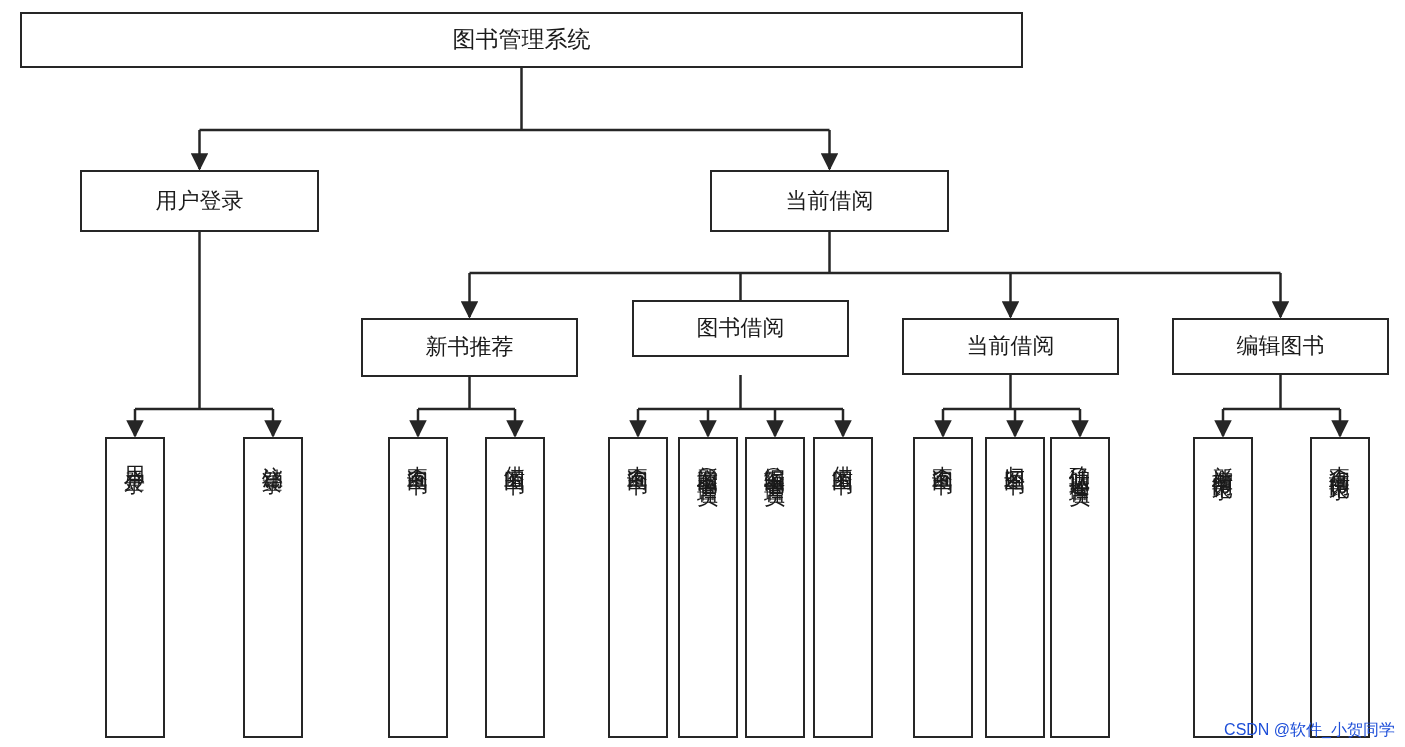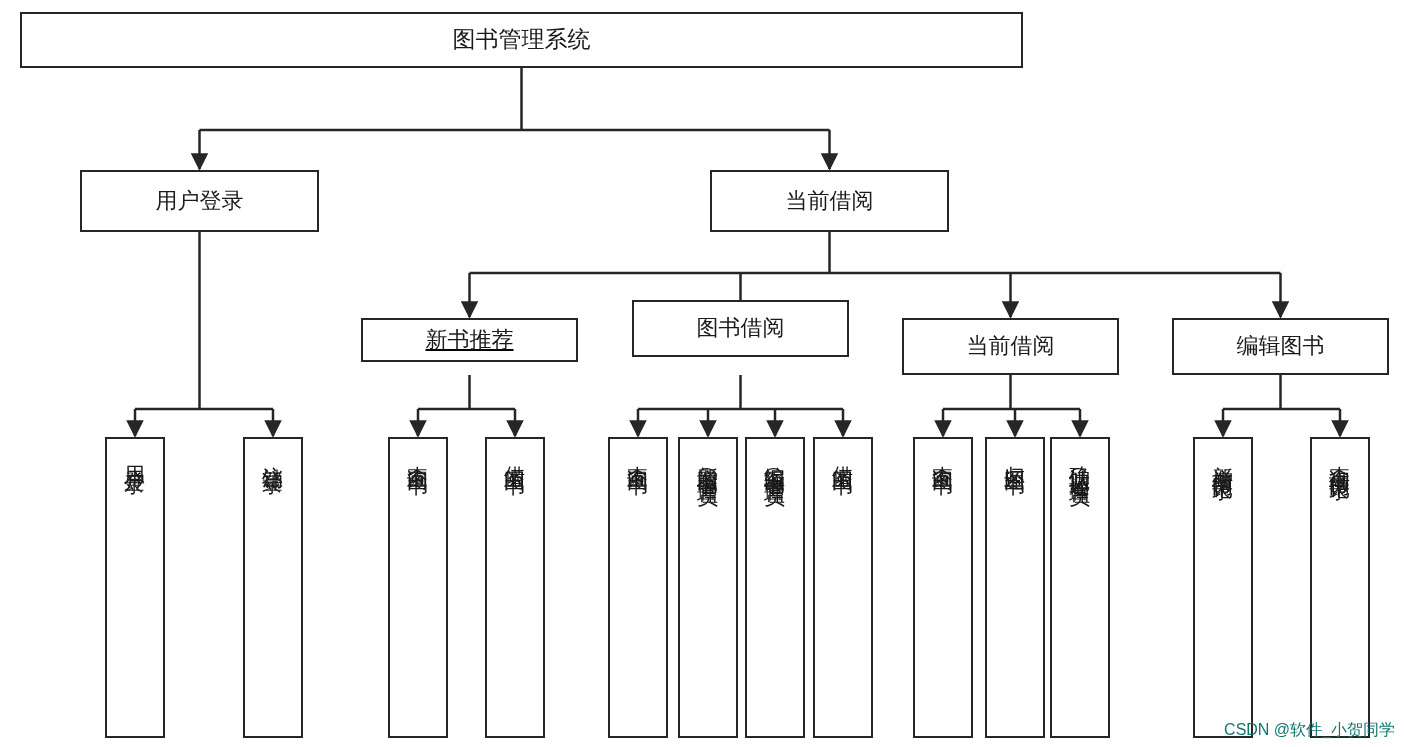--- a/index.html
+++ b/index.html
@@ -54,21 +54,21 @@
     text-orientation:upright;
     font-size:21px;
     letter-spacing:3px;
     line-height:1;
   }
   #watermark{
     position:absolute;
     right:10px;
     bottom:6px;
     font-size:16px;
-    color:#0f766e;
+    color:#1d4ed8;
     z-index:5;
     white-space:nowrap;
     pointer-events:none;
   }
 </style>
 </head>
 <body>
 
 <div id="canvas">
 
@@ -118,21 +118,21 @@
   <div id="node-layer">
       <div class="node horizontal root" style="left: 20px; top: 12px; width: 1003px; height: 56px;">
         <span class="label">图书管理系统</span>
       </div>
       <div class="node horizontal" style="left: 80px; top: 170px; width: 239px; height: 62px;">
         <span class="label">用户登录</span>
       </div>
       <div class="node horizontal" style="left: 710px; top: 170px; width: 239px; height: 62px;">
         <span class="label">当前借阅</span>
       </div>
-      <div class="node horizontal" style="left: 361px; top: 318px; width: 217px; height: 44px; text-decoration: underline;">
+      <div class="node horizontal" style="left: 361px; top: 318px; width: 217px; height: 59px;">
         <span class="label">新书推荐</span>
       </div>
       <div class="node horizontal" style="left: 632px; top: 300px; width: 217px; height: 57px;">
         <span class="label">图书借阅</span>
       </div>
       <div class="node horizontal" style="left: 902px; top: 318px; width: 217px; height: 57px; font-family: Liberation Serif, serif;">
         <span class="label">当前借阅</span>
       </div>
       <div class="node horizontal" style="left: 1172px; top: 318px; width: 217px; height: 57px;">
         <span class="label">编辑图书</span>

